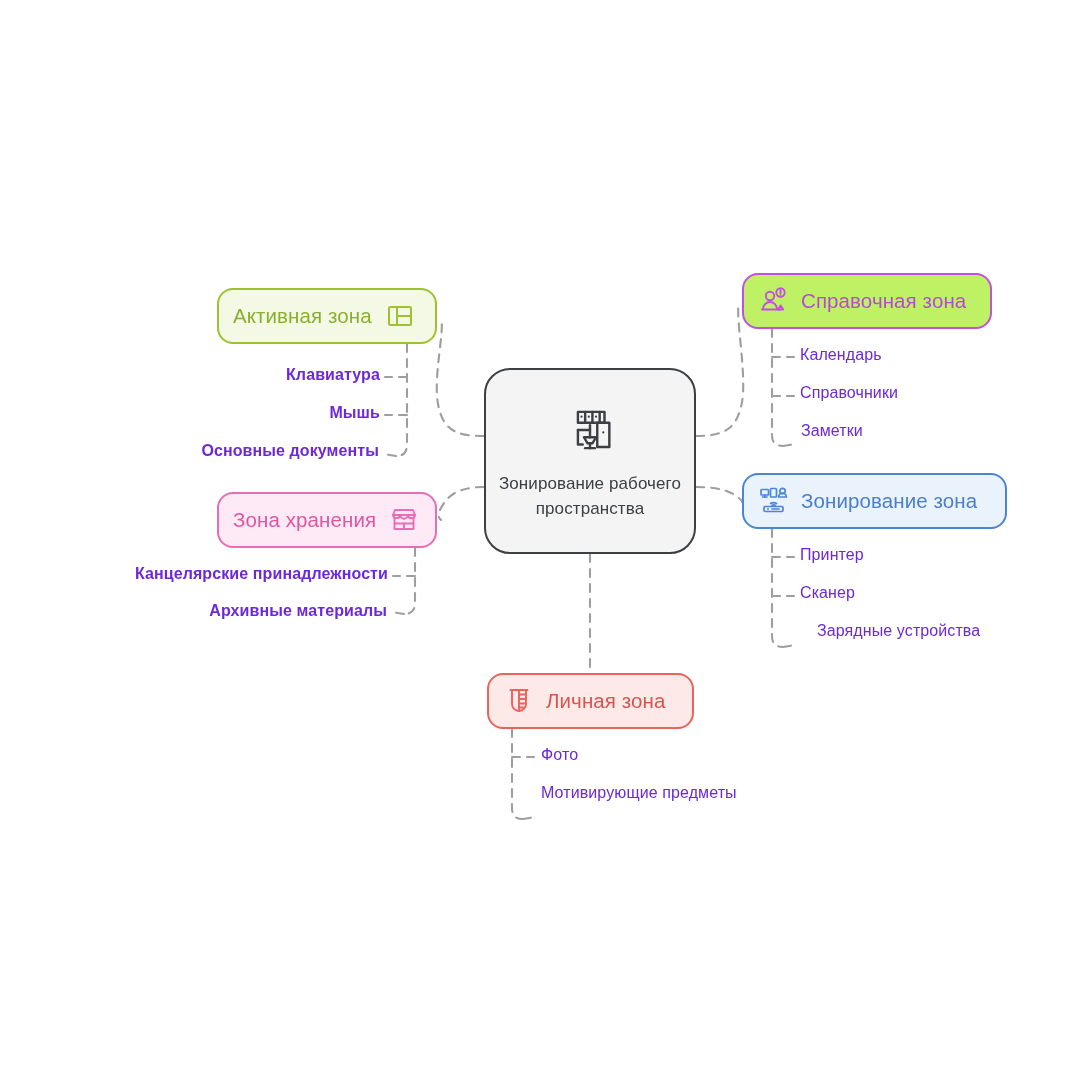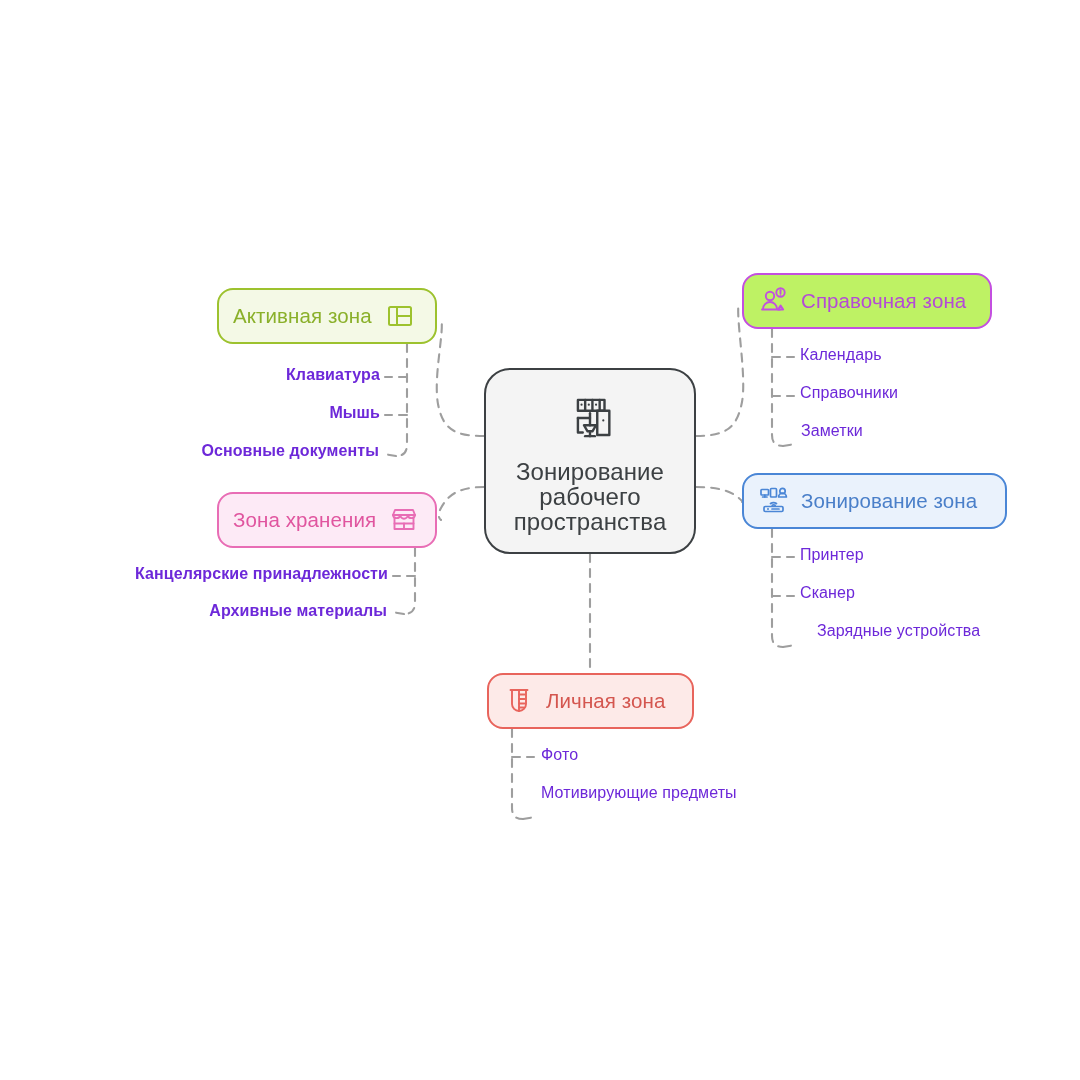--- a/index.html
+++ b/index.html
@@ -41,21 +41,21 @@
     display: flex;
     flex-direction: column;
     align-items: center;
     justify-content: center;
     z-index: 3;
   }
   .center-icon {
     margin-bottom: 8px;
   }
   .center-label {
-    font-size: 24px;
+    font-size: 17px;
     line-height: 25px;
     color: #3c4043;
     text-align: center;
     letter-spacing: .1px;
   }
 
   
   .pill {
     position: absolute;
     box-sizing: border-box;

